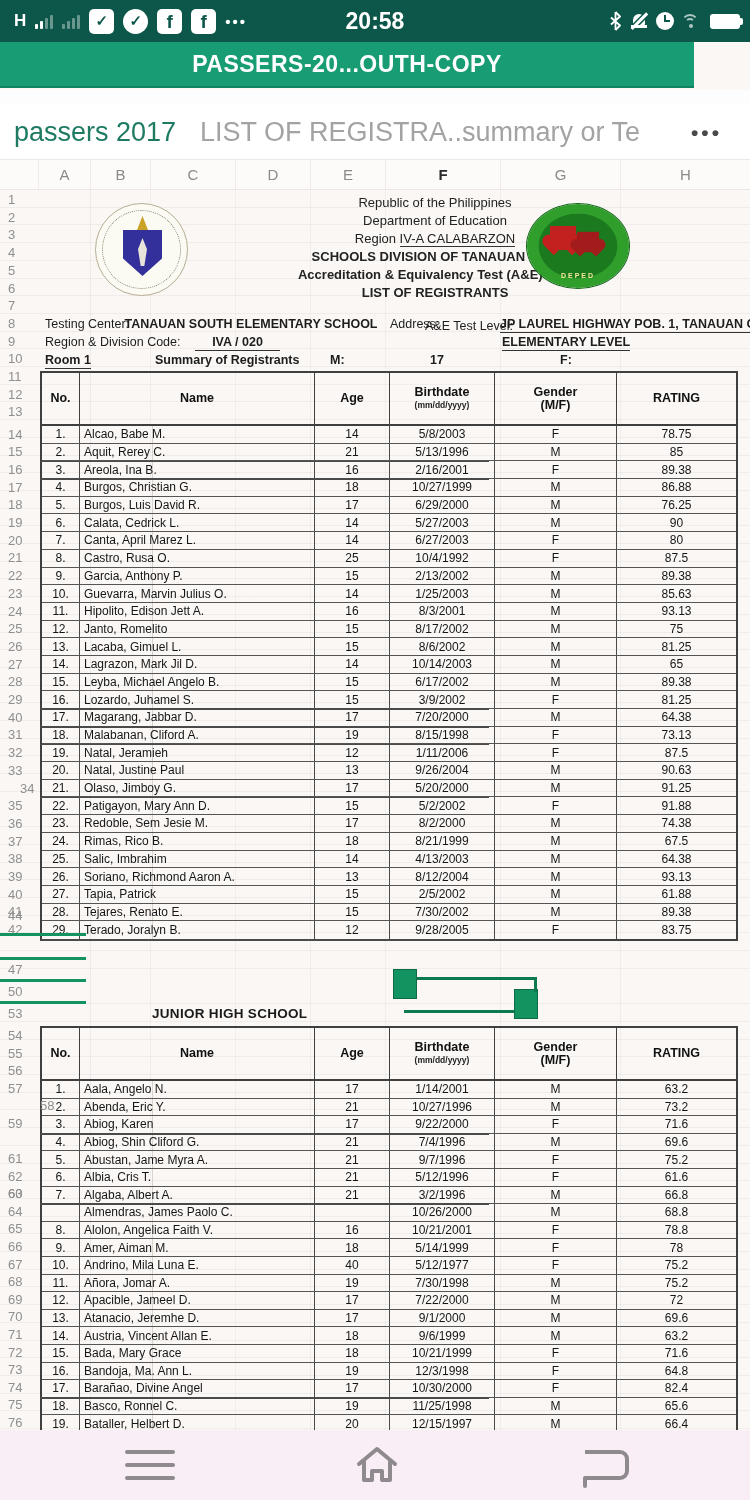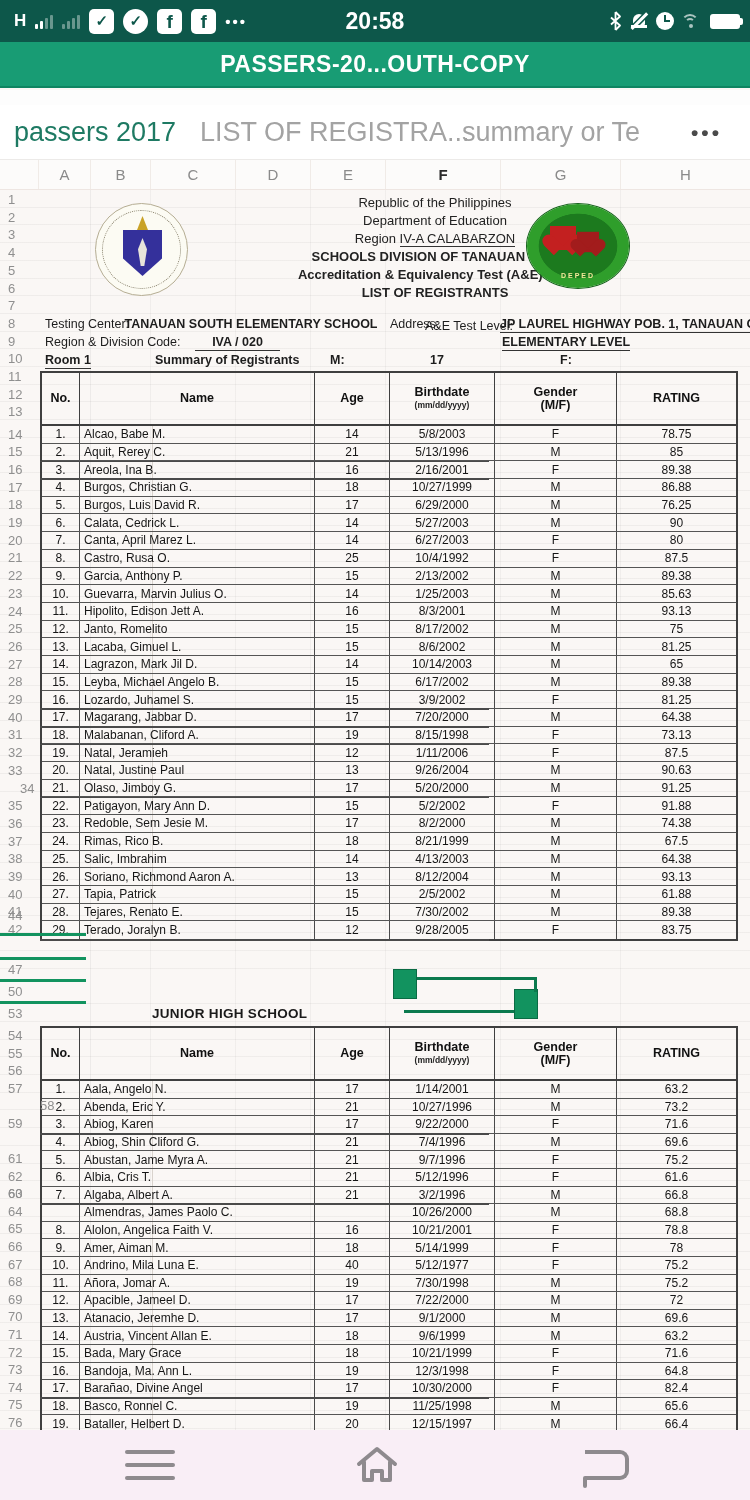--- a/index.html
+++ b/index.html
@@ -28,21 +28,21 @@
   .clockic::after{content:"";position:absolute;left:8px;top:8px;width:6px;height:2px;background:#0d574a;}
   .wifi{position:relative;width:20px;height:15px;opacity:.65;}
   .wifi i{position:absolute;left:50%;border:2px solid #fff;border-color:#fff transparent transparent transparent;border-radius:50%;}
   .wifi i:nth-child(1){width:18px;height:18px;top:0;margin-left:-11px;}
   .wifi i:nth-child(2){width:10px;height:10px;top:4px;margin-left:-7px;}
   .wifi b{position:absolute;left:50%;top:10px;margin-left:-3px;width:4px;height:4px;background:#fff;border-radius:50%;}
   .batt{position:relative;width:30px;height:15px;background:#fff;border-radius:3px;}
   .batt::after{content:"";position:absolute;right:-3px;top:4px;width:3px;height:7px;background:#fff;border-radius:0 2px 2px 0;}
 
   
-  .titlebar{position:absolute;top:42px;left:0;width:750px;height:46px;background:#189c74;display:flex;align-items:center;justify-content:center;border-bottom:2px solid #0f8461;}
+  .titlebar{position:absolute;top:42px;left:0;width:694px;height:46px;background:#189c74;display:flex;align-items:center;justify-content:center;border-bottom:2px solid #0f8461;}
   .titlebar span{color:#fff;font-size:23px;font-weight:bold;letter-spacing:.5px;}
   .gapwhite{position:absolute;top:90px;left:0;width:750px;height:15px;background:#fdfdfd;}
 
   
   .tabbar{position:absolute;top:105px;left:0;width:750px;height:55px;background:#fff;border-bottom:1px solid #eceae8;}
   .tab{position:absolute;top:0;height:55px;display:flex;align-items:center;font-size:27px;color:#a3a3a3;white-space:nowrap;}
   .tab.active{color:#1e7a63;}
   .tab-overflow{position:absolute;top:0;right:28px;height:55px;display:flex;align-items:center;font-size:21px;font-weight:bold;color:#4a4a4a;letter-spacing:3px;}
 
   

